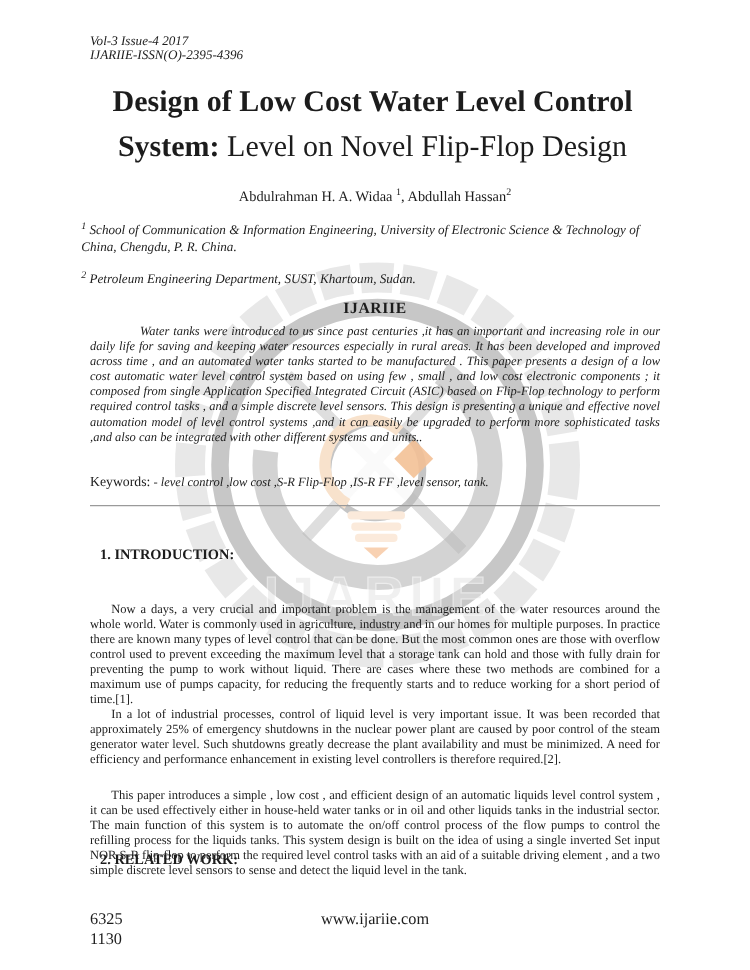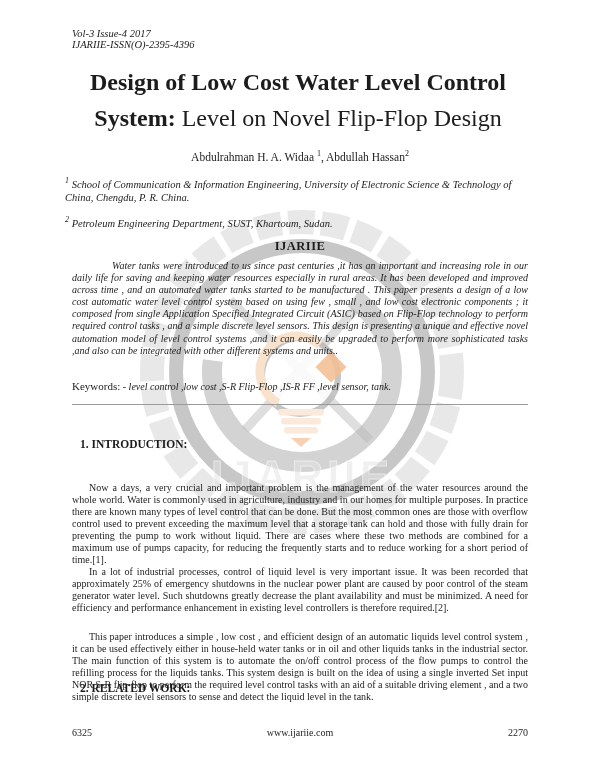--- a/index.html
+++ b/index.html
@@ -58,21 +58,21 @@
   .sec-head-1{top:438px;}
   .sec-head-2{top:682px;}
   .intro{
     position:absolute;top:459px;left:72px;width:456px;
     font-size:10px;line-height:12.05px;text-align:justify;margin-top:23px;
   }
   .intro p{margin:0;text-indent:17px;}
   .intro p.spaced{margin-top:16px;}
   .pagefoot{
     position:absolute;top:727px;left:72px;right:72px;
-    display:flex;justify-content:space-between;font-size:10px;
+    display:flex;justify-content:space-between;font-size:13px;flex-direction:column;
   }
   .pagefoot .foot-center{position:absolute;left:0;right:0;text-align:center;}
 </style>
 </head>
 <body>
 
 <div class="page">
 
   <svg class="watermark" viewBox="0 0 600 776" aria-hidden="true">
     <g opacity="0.5">
@@ -127,17 +127,17 @@
       <p>Now a days, a very crucial and important problem is the management of the water resources around the whole world. Water is commonly used in agriculture, industry and in our homes for multiple purposes. In practice there are known many types of level control that can be done. But the most common ones are those with overflow control used to prevent exceeding the maximum level that a storage tank can hold and those with fully drain for preventing the pump to work without liquid. There are cases where these two methods are combined for a maximum use of pumps capacity, for reducing the frequently starts and to reduce working for a short period of time.[1].</p>
       <p>In a lot of industrial processes, control of liquid level is very important issue. It was been recorded that approximately 25% of emergency shutdowns in the nuclear power plant are caused by poor control of the steam generator water level. Such shutdowns greatly decrease the plant availability and must be minimized. A need for efficiency and performance enhancement in existing level controllers is therefore required.[2].</p>
       <p class="spaced">This paper introduces a simple , low cost , and efficient design of an automatic liquids level control system , it can be used effectively either in house-held water tanks or in oil and other liquids tanks in the industrial sector. The main function of this system is to automate the on/off control process of the flow pumps to control the refilling process for the liquids tanks.  This system design is built on the idea of using a single inverted Set input NOR S-R flip-flop to perform the required level control tasks with an aid of a suitable driving element , and a two simple discrete level sensors to sense and detect the liquid level in the tank.</p>
     </div>
 
     <div class="sec-head sec-head-2">2. RELATED WORK:</div>
 
     <div class="pagefoot">
       <span>6325</span>
       <span class="foot-center">www.ijariie.com</span>
-      <span>2270</span>
+      <span>1130</span>
     </div>
 
   </div>
 </div>
 
 </body></html>

